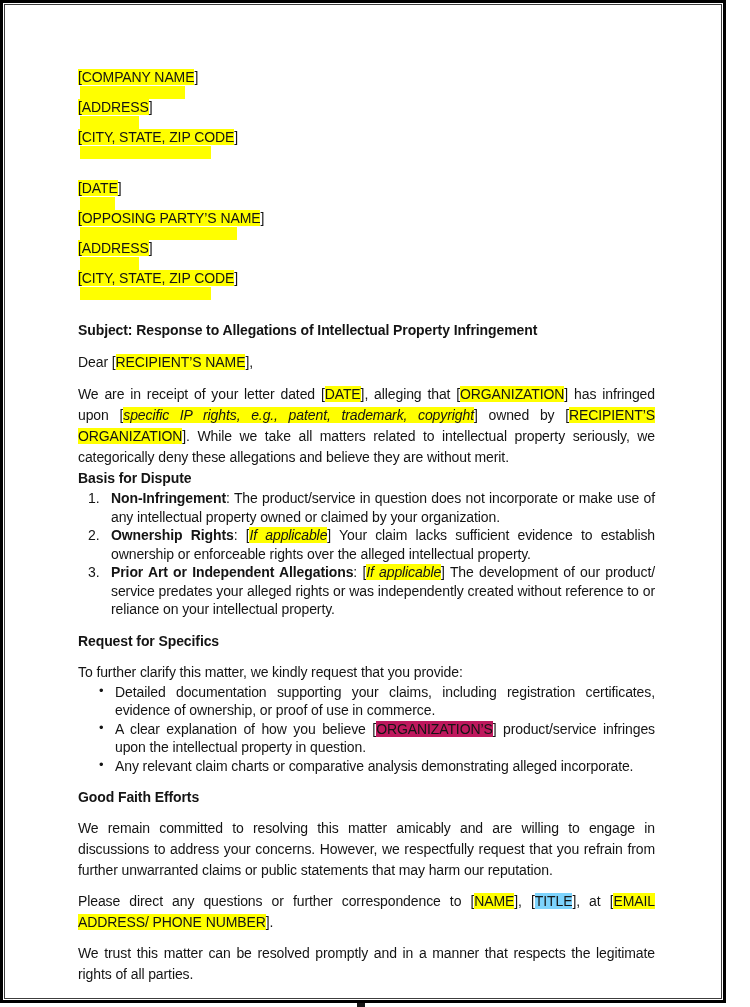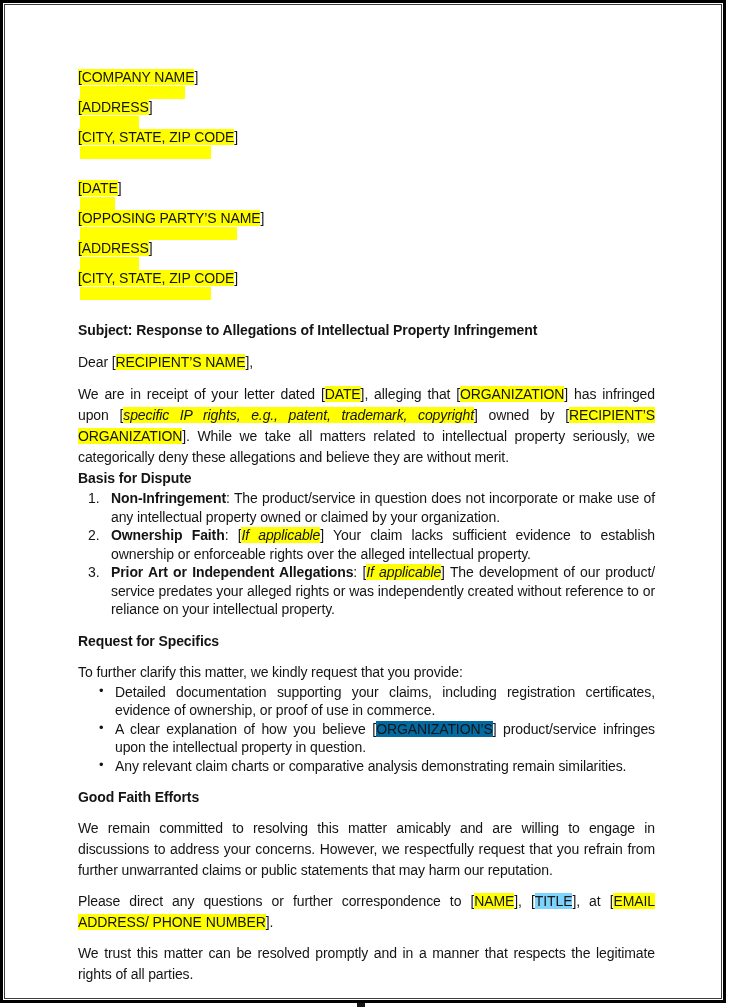--- a/index.html
+++ b/index.html
@@ -71,44 +71,44 @@
 
     <p class="h" style="">Basis for Dispute</p>
 
     <div>
       <div class="nitem">
         <span class="num">1.</span>
         <div><span class="b">Non-Infringement</span><span>: The product/service in question does not incorporate or make use of any intellectual property owned or claimed by your organization.</span></div>
       </div>
       <div class="nitem">
         <span class="num">2.</span>
-        <div><span class="b">Ownership Faith</span><span>: [</span><span class="hl i" style="background: rgb(255, 255, 0);">If applicable</span><span>] Your claim lacks sufficient evidence to establish ownership or enforceable rights over the alleged intellectual property.</span></div>
+        <div><span class="b">Ownership Rights</span><span>: [</span><span class="hl i" style="background: rgb(255, 255, 0);">If applicable</span><span>] Your claim lacks sufficient evidence to establish ownership or enforceable rights over the alleged intellectual property.</span></div>
       </div>
       <div class="nitem">
         <span class="num">3.</span>
         <div><span class="b">Prior Art or Independent Allegations</span><span>: [</span><span class="hl i" style="background: rgb(255, 255, 0);">If applicable</span><span>] The development of our product/ service predates your alleged rights or was independently created without reference to or reliance on your intellectual property.</span></div>
       </div>
     </div>
 
     <p class="h" style="margin-top:12px">Request for Specifics</p>
 
     <p class="para" style="margin-top:10px">To further clarify this matter, we kindly request that you provide:</p>
 
     <div>
       <div class="bitem">
         <span class="bmark">•</span>
         <div><span>Detailed documentation supporting your claims, including registration certificates, evidence of ownership, or proof of use in commerce.</span></div>
       </div>
       <div class="bitem">
         <span class="bmark">•</span>
-        <div><span>A clear explanation of how you believe [</span><span class="hl" style="background: #0369a1;">ORGANIZATION’S</span><span>] product/service infringes upon the intellectual property in question.</span></div>
+        <div><span>A clear explanation of how you believe [</span><span class="hl" style="background: #be185d;">ORGANIZATION’S</span><span>] product/service infringes upon the intellectual property in question.</span></div>
       </div>
       <div class="bitem">
         <span class="bmark">•</span>
-        <div><span>Any relevant claim charts or comparative analysis demonstrating remain similarities.</span></div>
+        <div><span>Any relevant claim charts or comparative analysis demonstrating alleged incorporate.</span></div>
       </div>
     </div>
 
     <p class="h" style="margin-top:12px">Good Faith Efforts</p>
 
     <p class="para" style="margin-top:10px">We remain committed to resolving this matter amicably and are willing to engage in discussions to address your concerns. However, we respectfully request that you refrain from further unwarranted claims or public statements that may harm our reputation.</p>
 
     <p class="para" style="margin-top:10px"><span>Please direct any questions or further correspondence to [</span><span class="hl" style="background: rgb(255, 255, 0);">NAME</span><span>], [</span><span class="hl" style="background: #7dd3fc;">TITLE</span><span>], at [</span><span class="hl" style="background: rgb(255, 255, 0);">EMAIL ADDRESS/ PHONE NUMBER</span><span>].</span></p>
 
     <p class="para" style="margin-top:10px">We trust this matter can be resolved promptly and in a manner that respects the legitimate rights of all parties.</p>

